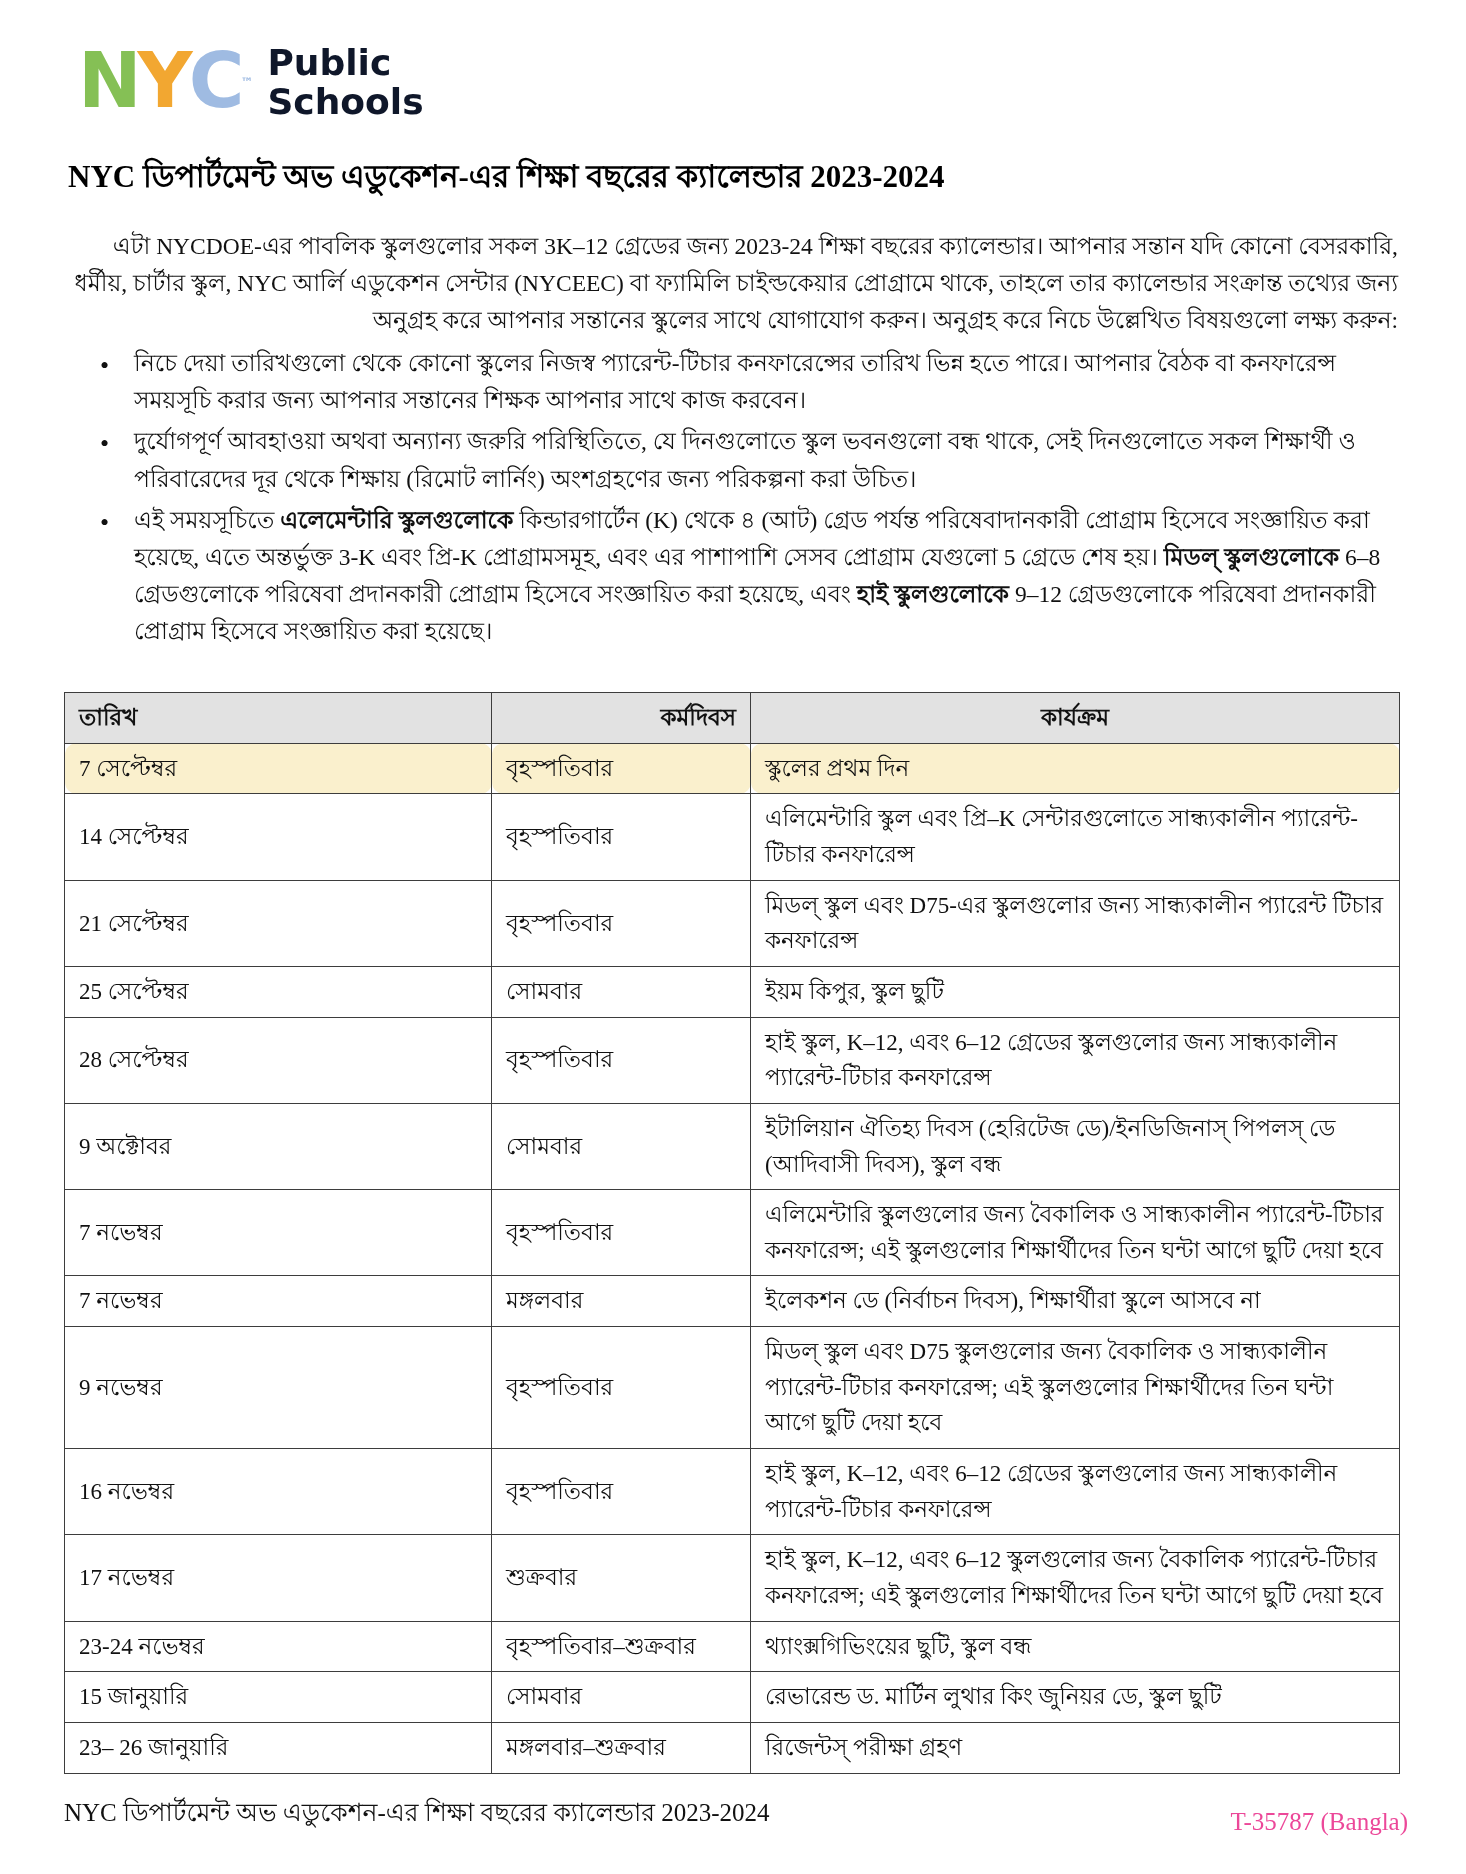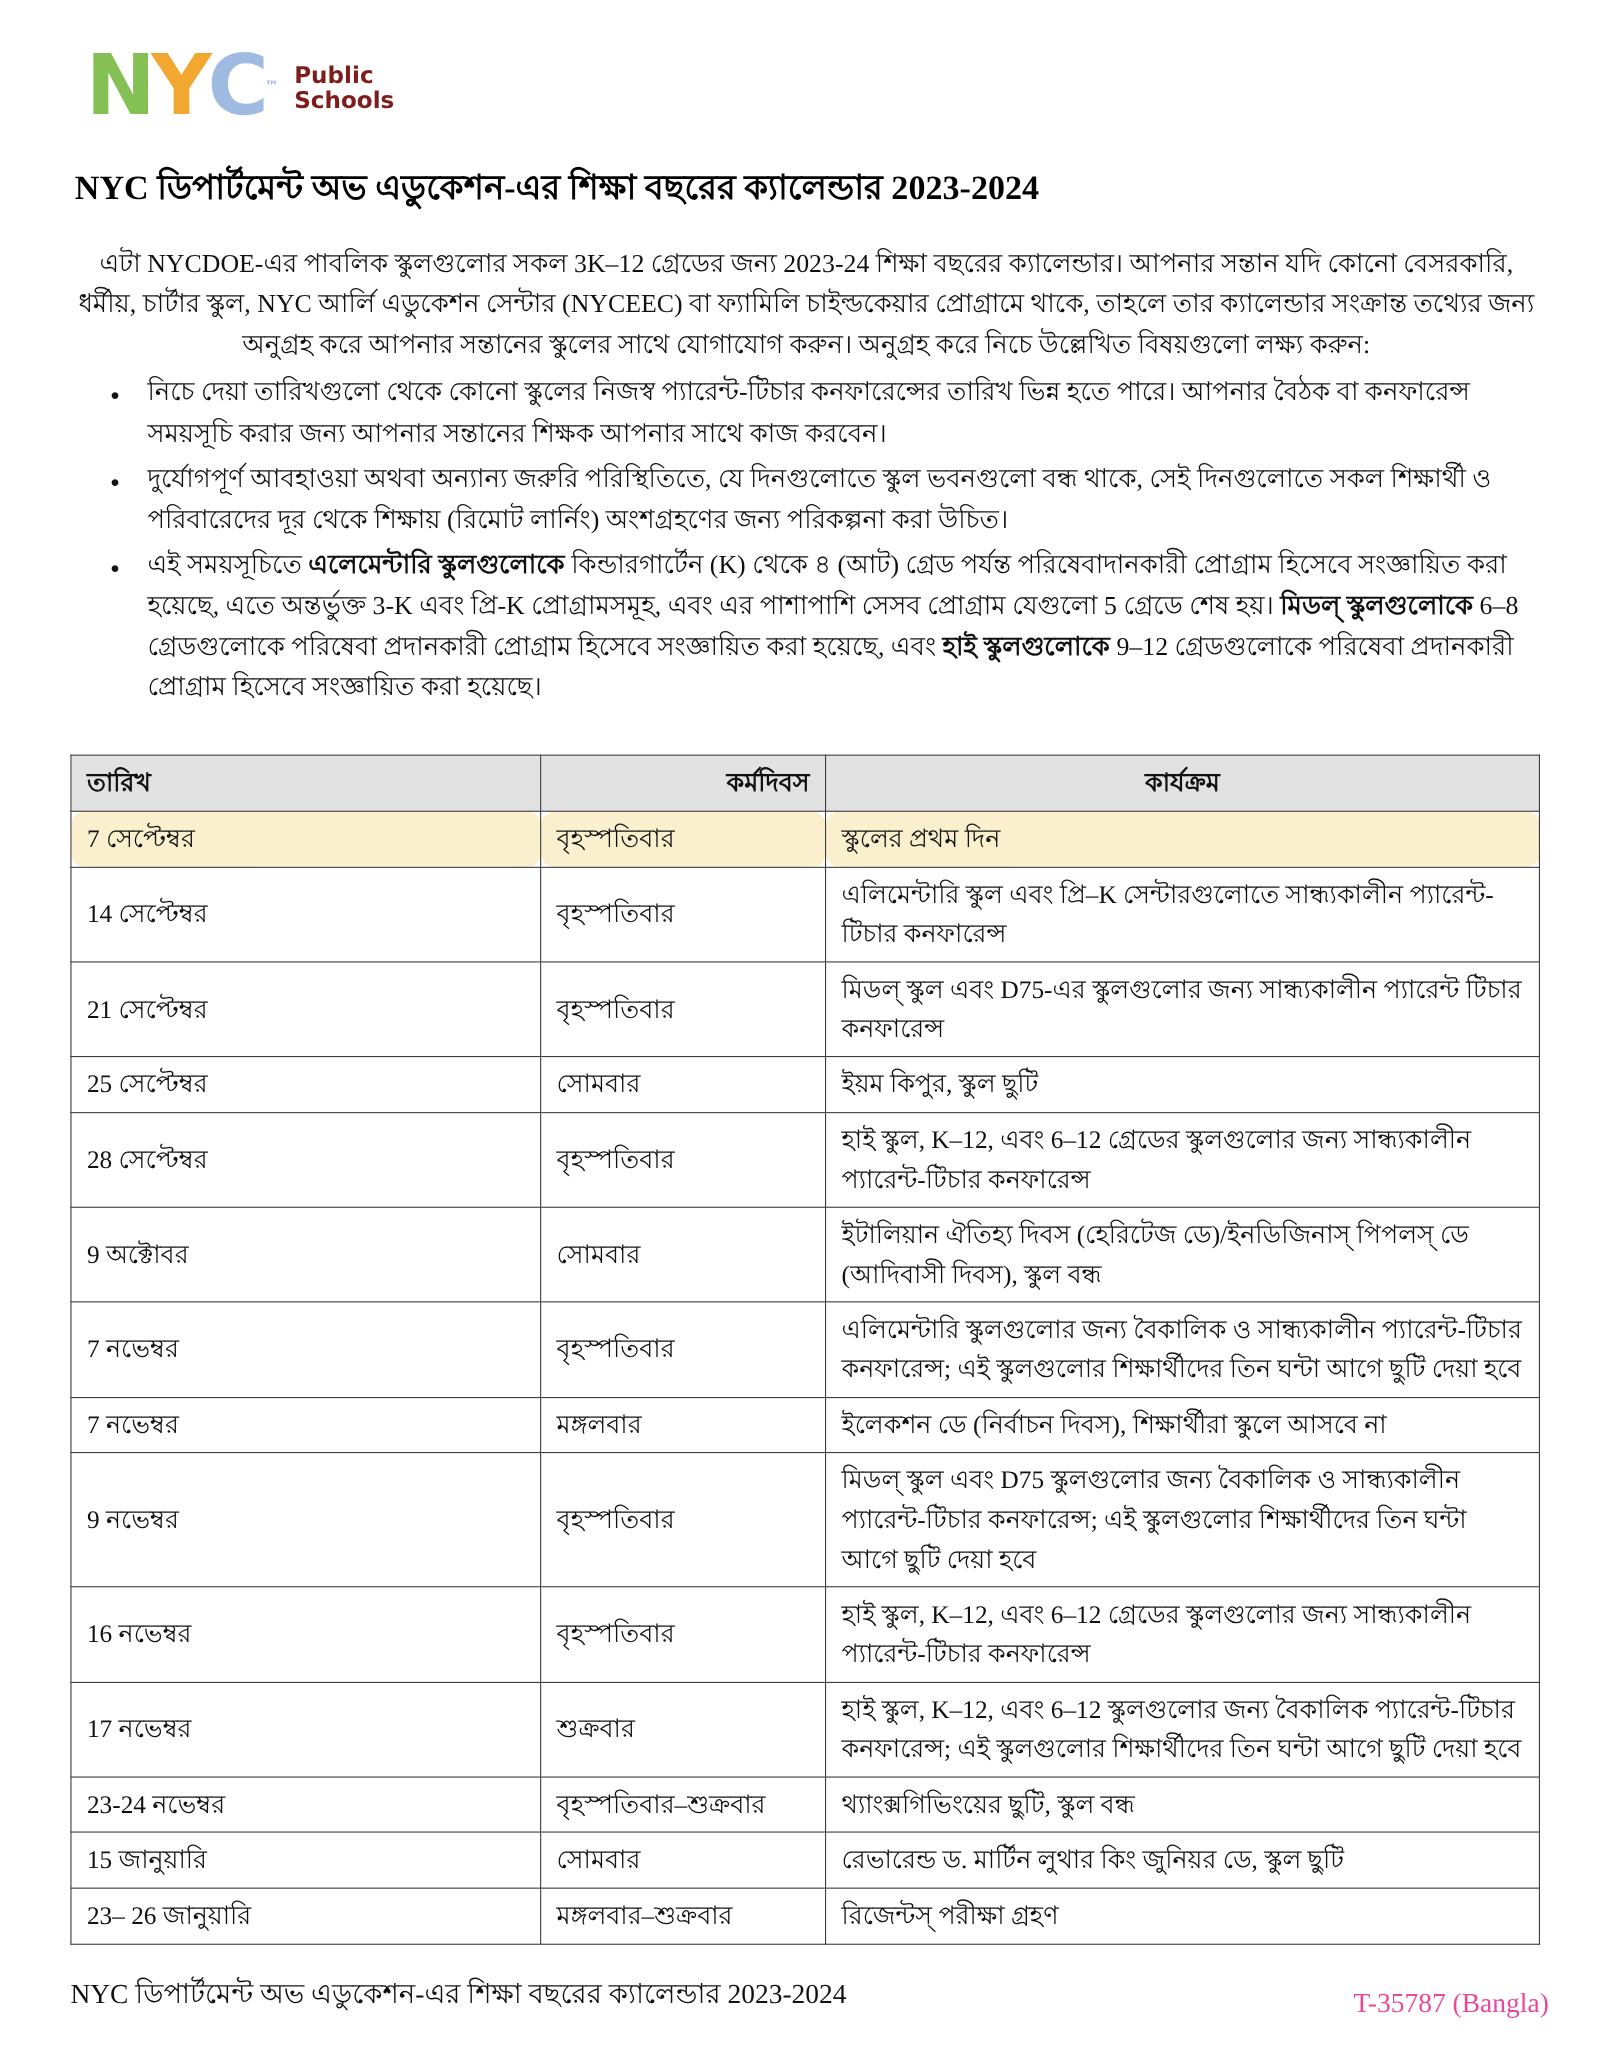--- a/index.html
+++ b/index.html
@@ -12,27 +12,27 @@
 
   
   .logo-row{display:flex;align-items:center;margin-left:14px;margin-bottom:6px;}
   .logo-letters{font-family:"DejaVu Sans","Liberation Sans",sans-serif;font-weight:900;
     font-size:76px;line-height:72px;letter-spacing:-4px;display:flex;align-items:flex-start;}
   .ltr-n{color:#85c055;}
   .ltr-y{color:#f2a731;}
   .ltr-c{color:#9fbbe2;}
   .tm{font-size:13px;letter-spacing:0;color:#9fbbe2;margin-top:2px;font-weight:700;}
   .wordmark{font-family:"DejaVu Sans","Liberation Sans",sans-serif;font-weight:800;
-    color:#7f1d1d;font-size:21px;line-height:1.08;margin-left:14px;margin-top:2px;}
+    color:#0f172a;font-size:36px;line-height:1.08;margin-left:14px;margin-top:2px;}
 
   
   .doc-title{font-size:31px;font-weight:700;margin:30px 0 24px 4px;color:#000;}
 
   
-  .intro{font-size:23.5px;line-height:1.58;margin:0 0 2px 4px;max-width:1330px;text-align:center;}
+  .intro{font-size:23.5px;line-height:1.58;margin:0 0 2px 4px;max-width:1330px;text-align:right;}
   ul.notes{list-style:none;margin:6px 0 0 0;padding:0 0 0 36px;max-width:1300px;}
   ul.notes li{position:relative;padding-left:34px;font-size:23.5px;line-height:1.58;margin-bottom:4px;}
   ul.notes li::before{content:"\2022";position:absolute;left:0;top:0;font-size:26px;}
   .b{font-weight:700;}
 
   
   table.cal{border-collapse:collapse;width:1336px;margin-top:42px;table-layout:fixed;
     font-size:23px;}
   table.cal th,table.cal td{border:1.6px solid #3d3d3d;padding:7px 14px;vertical-align:middle;
     line-height:1.55;}

